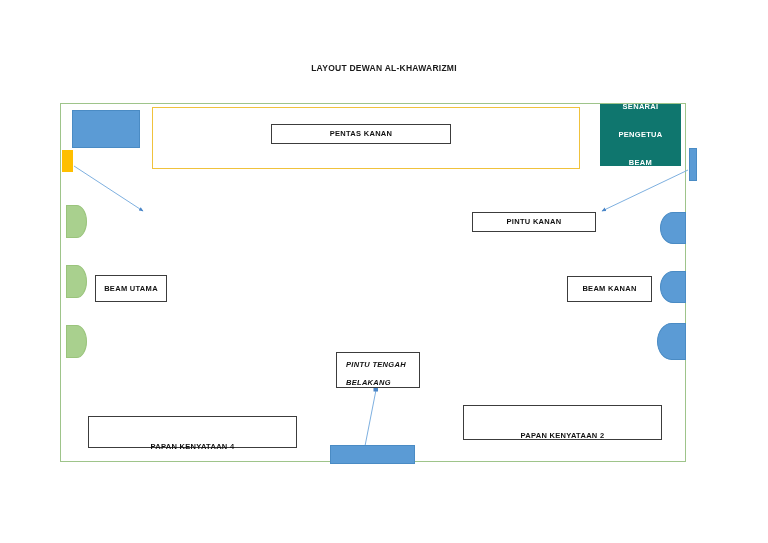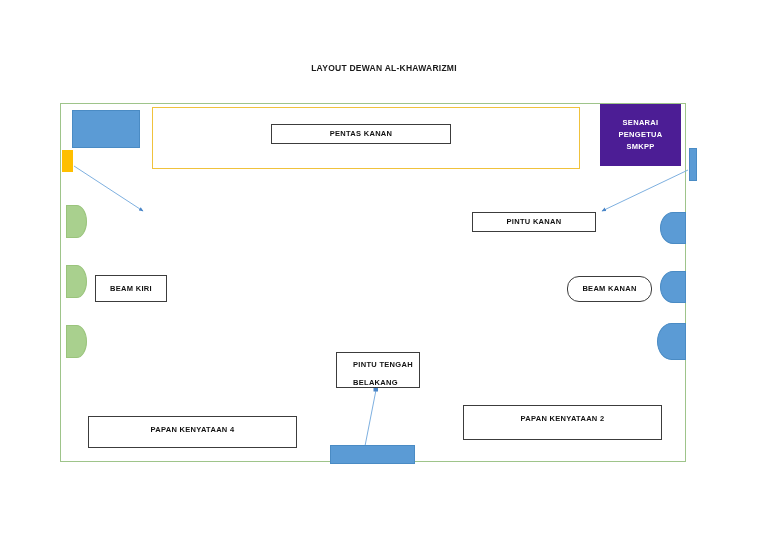--- a/index.html
+++ b/index.html
@@ -64,59 +64,61 @@
     letter-spacing: 0.3px;
     color: #111111;
     display: flex;
     align-items: center;
     justify-content: center;
     text-align: center;
     line-height: 1.55;
   }
   .label-box.top-align {
     align-items: flex-start;
-    padding-top: 7px;
+    padding-top: 24px;
   }
   .label-box.multiline {
     align-items: flex-start;
     justify-content: flex-start;
-    padding: 6px 0 0 16px;
+    padding: 6px 0 0 9px;
     text-align: left;
     flex-direction: column;
+    font-style: italic;
   }
   .label-box.multiline .ln { display: block; }
   .label-box.multiline .ln + .ln { margin-top: 6px; }
 
   #box-pentas-utama { left: 271px; top: 124px; width: 180px; height: 20px; }
   #box-pintu-kiri   { left: 149px; top: 206px; width: 124px; height: 22px; }
   #box-pintu-kanan  { left: 472px; top: 212px; width: 124px; height: 20px; }
   #box-beam-kiri    { left: 95px;  top: 275px; width: 72px;  height: 27px; }
-  #box-beam-kanan   { left: 567px; top: 276px; width: 85px;  height: 26px; border-radius: 12px; }
+  #box-beam-kanan   { left: 567px; top: 276px; width: 85px;  height: 26px; }
   #box-pintu-tengah-belakang { left: 336px; top: 352px; width: 84px; height: 36px; }
   #box-papan-kenyataan-1 { left: 88px;  top: 416px; width: 209px; height: 32px; }
   #box-papan-kenyataan-2 { left: 463px; top: 405px; width: 199px; height: 35px; }
 
   
   #senarai-pengetua-card {
     position: absolute;
     left: 600px;
     top: 104px;
     width: 81px;
     height: 62px;
-    background: #4c1d95;
+    background: #0f766e;
     color: #ffffff;
     font-size: 7.5px;
     font-weight: bold;
     letter-spacing: 0.3px;
     display: flex;
     flex-direction: column;
     align-items: center;
     justify-content: center;
     text-align: center;
     line-height: 1.62;
+    gap: 16px;
   }
 
   
   .blue-rect {
     position: absolute;
     background: #5b9bd5;
     border: 1px solid #4a8bc4;
     box-sizing: border-box;
   }
   #blue-rect-top-left { left: 72px;  top: 110px; width: 68px; height: 38px; }
@@ -198,29 +200,29 @@
   <div id="half-round-left-2" class="half-round left"></div>
   <div id="half-round-left-3" class="half-round left"></div>
 
   <div id="half-round-right-1" class="half-round right"></div>
   <div id="half-round-right-2" class="half-round right"></div>
   <div id="half-round-right-3" class="half-round right"></div>
 
   <div id="senarai-pengetua-card">
     <span>SENARAI</span>
     <span>PENGETUA</span>
-    <span>SMKPP</span>
+    <span>BEAM</span>
   </div>
 
   <div id="box-pentas-utama" class="label-box">PENTAS KANAN</div>
 
 
   <div id="box-pintu-kanan" class="label-box">PINTU KANAN</div>
 
-  <div id="box-beam-kiri" class="label-box">BEAM KIRI</div>
+  <div id="box-beam-kiri" class="label-box">BEAM UTAMA</div>
 
   <div id="box-beam-kanan" class="label-box">BEAM KANAN</div>
 
   <div id="box-pintu-tengah-belakang" class="label-box multiline">
     <span class="ln">PINTU TENGAH</span>
     <span class="ln">BELAKANG</span>
   </div>
 
   <div id="box-papan-kenyataan-1" class="label-box top-align">PAPAN KENYATAAN 4</div>
 

